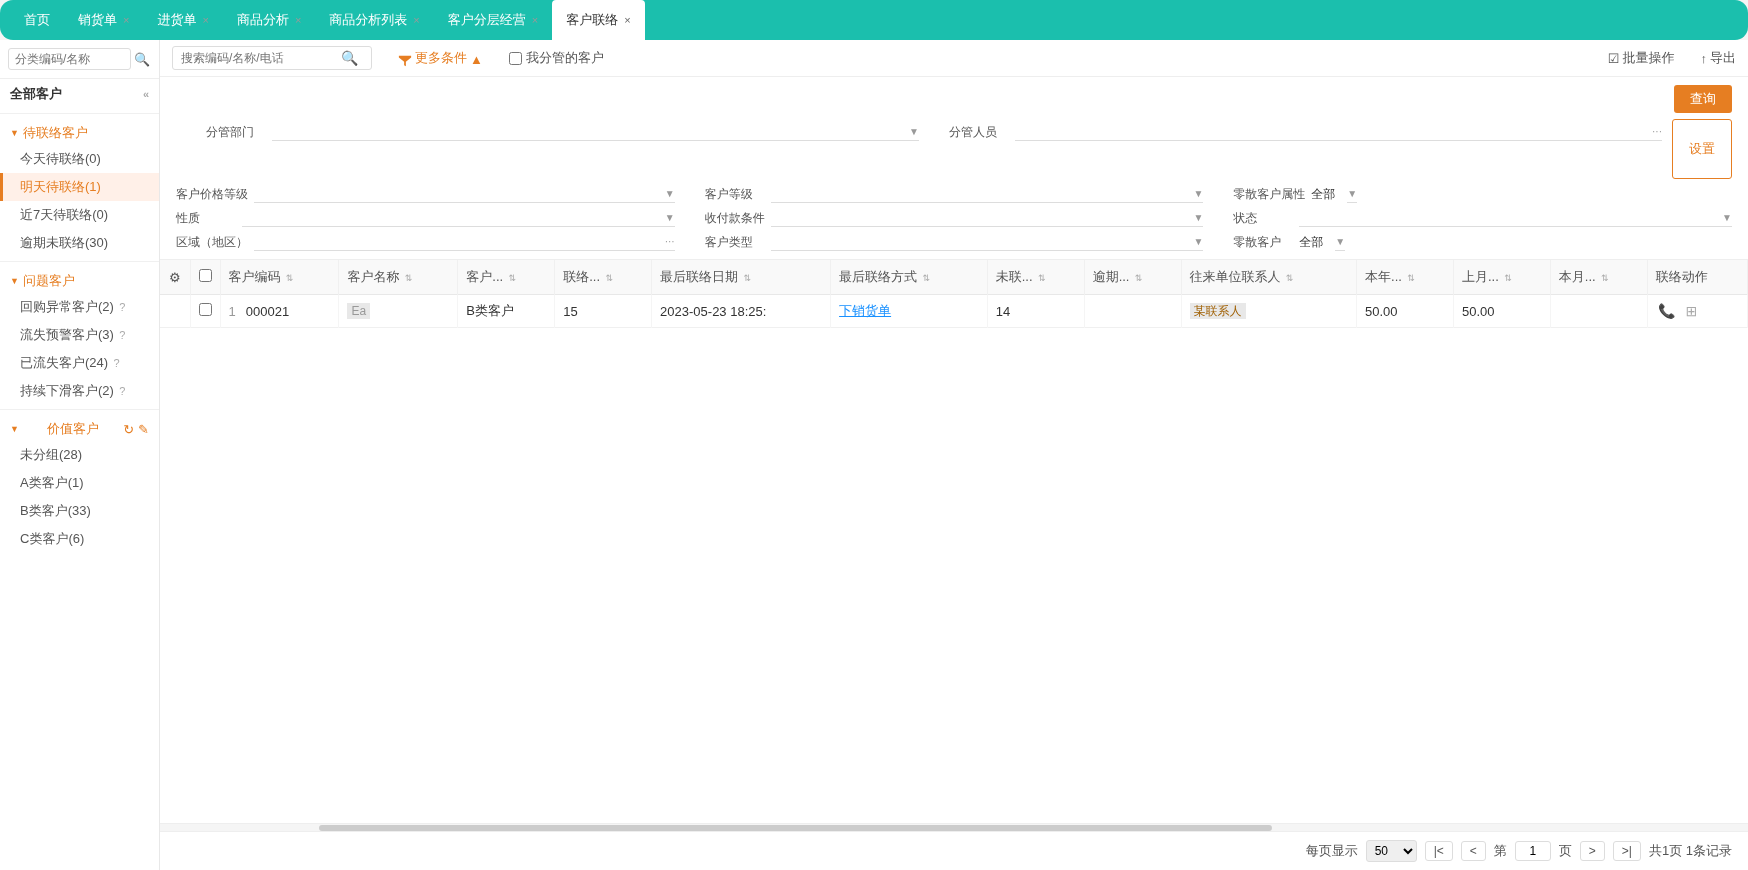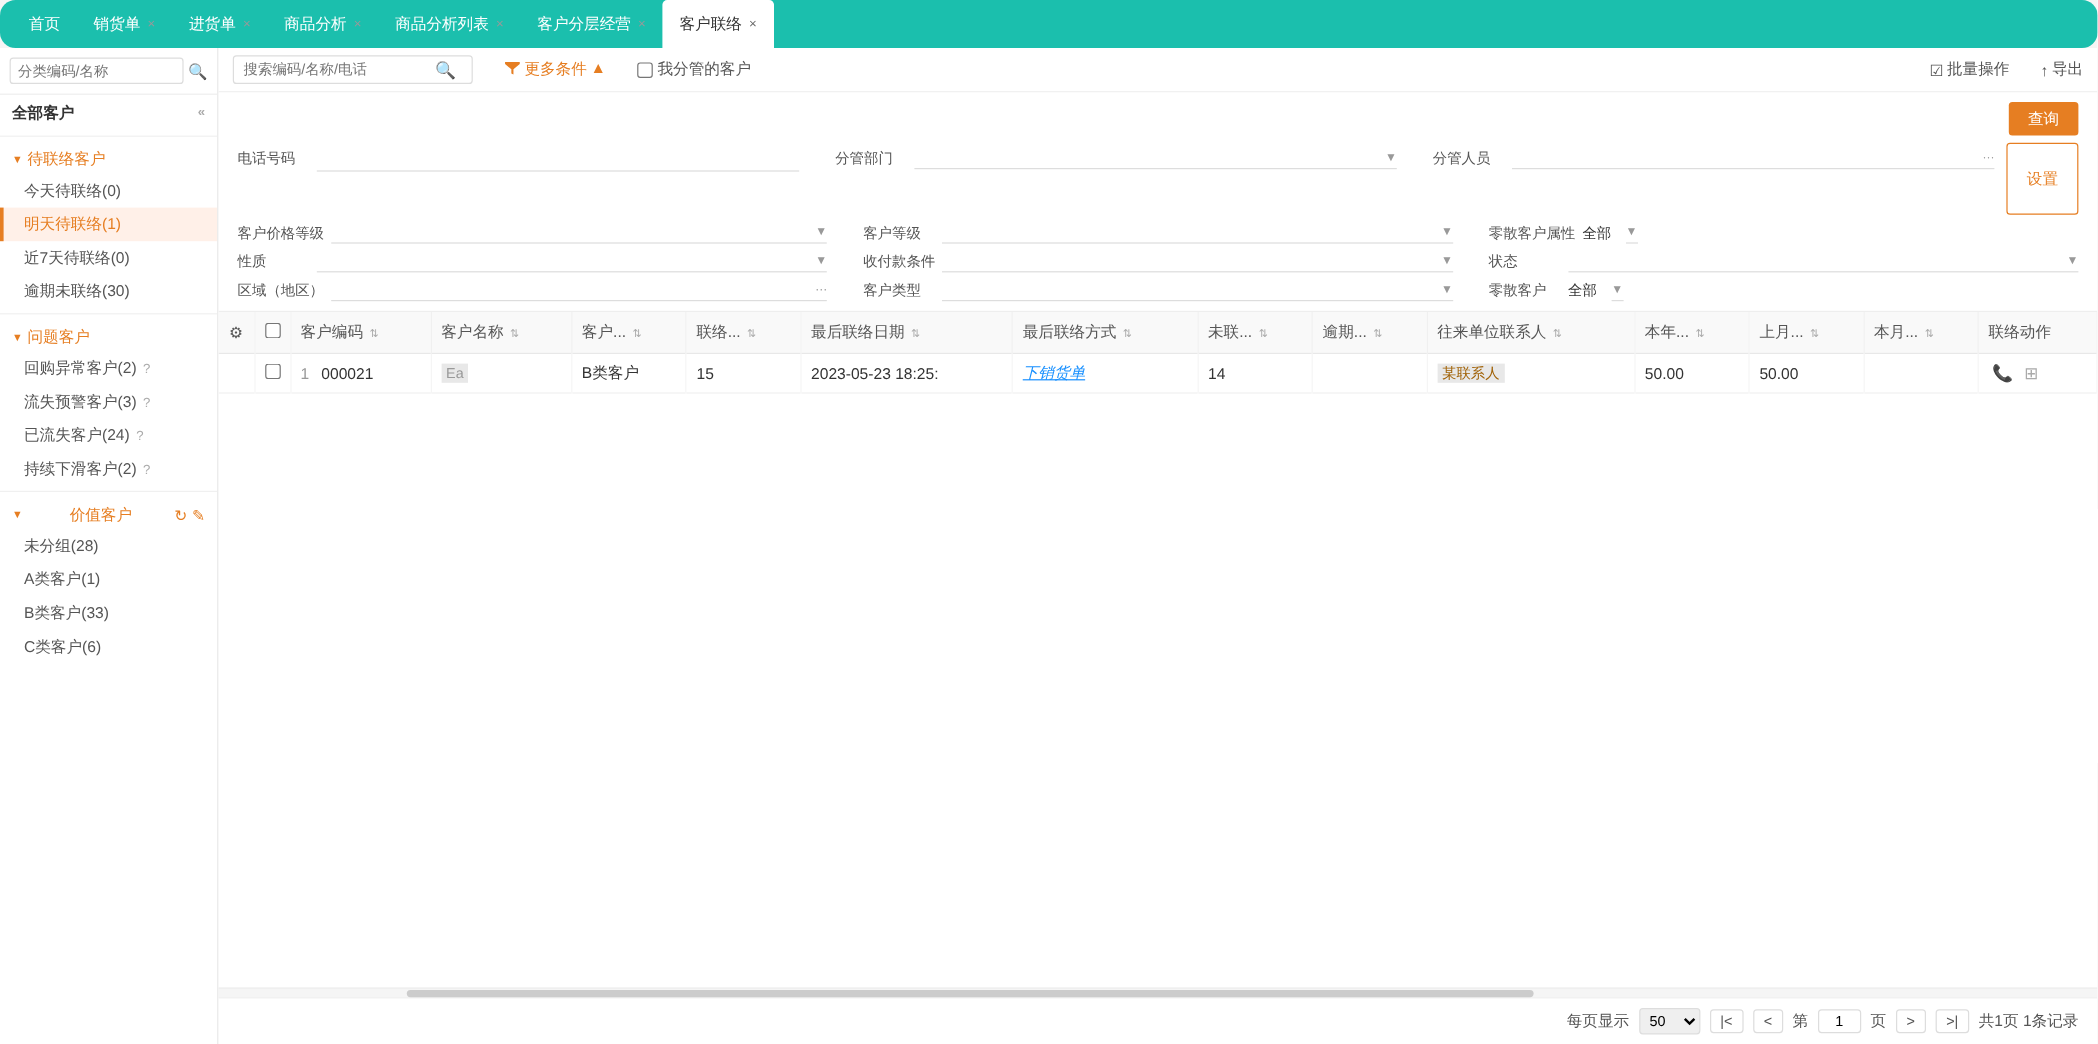--- a/index.html
+++ b/index.html
@@ -9,41 +9,41 @@
     .top-nav { background: #1bbfad; display: flex; align-items: center; height: 40px; padding: 0 10px; border-radius: 13px; }
     .nav-item { color: #fff; padding: 0 14px; height: 40px; display: flex; align-items: center; cursor: pointer; font-size: 13px; white-space: nowrap; }
     .nav-item.active { background: #fff; color: #333; border-radius: 4px 4px 0 0; }
     .nav-item .close-icon { margin-left: 6px; color: #999; font-size: 11px; }
     .nav-item.active .close-icon { color: #666; }
 
     
     .main-layout { display: flex; height: calc(100vh - 40px); }
 
     
-    .sidebar { width: 182px; background: #fff; border-right: 1px solid #e8e8e8; display: flex; flex-direction: column; overflow-y: auto; flex-shrink: 0; }
+    .sidebar { width: 160px; background: #fff; border-right: 1px solid #e8e8e8; display: flex; flex-direction: column; overflow-y: auto; flex-shrink: 0; }
     .sidebar-search { display: flex; align-items: center; padding: 8px 8px; border-bottom: 1px solid #eee; }
     .sidebar-search input { border: 1px solid #ddd; border-radius: 3px; padding: 3px 6px; width: 100%; font-size: 12px; outline: none; }
     .sidebar-search-icon { color: #999; margin-left: 4px; cursor: pointer; }
     .sidebar-all { display: flex; align-items: center; justify-content: space-between; padding: 6px 10px; color: #333; font-weight: bold; cursor: pointer; }
     .sidebar-all .collapse-icon { color: #aaa; font-size: 11px; }
     .sidebar-group-title { padding: 6px 10px 3px 10px; color: #e67e22; font-size: 12px; display: flex; align-items: center; }
     .sidebar-group-title::before { content: '▼'; font-size: 9px; margin-right: 4px; color: #e67e22; }
     .sidebar-item { padding: 5px 10px 5px 20px; color: #555; cursor: pointer; font-size: 12px; white-space: nowrap; overflow: hidden; text-overflow: ellipsis; }
     .sidebar-item.active { background: #fff0e8; color: #e67e22; border-left: 3px solid #e67e22; padding-left: 17px; }
     .sidebar-divider { height: 1px; background: #f0f0f0; margin: 4px 0; }
 
     
     .content { flex: 1; display: flex; flex-direction: column; overflow: hidden; }
 
     
     .toolbar { background: #fff; padding: 6px 12px; display: flex; align-items: center; gap: 26px; border-bottom: 1px solid #eee; flex-shrink: 0; }
     .search-box { display: flex; align-items: center; border: 1px solid #ddd; border-radius: 3px; padding: 3px 8px; min-width: 200px; background: #fff; }
     .search-box input { border: none; outline: none; font-size: 12px; width: 160px; color: #999; }
     .search-box .search-btn { color: #e67e22; cursor: pointer; font-size: 14px; }
-    .filter-btn { display: flex; align-items: flex-start; color: #e67e22; cursor: pointer; font-size: 12px; border: none; background: none; gap: 3px; }
+    .filter-btn { display: flex; align-items: flex-end; color: #e67e22; cursor: pointer; font-size: 12px; border: none; background: none; gap: 3px; }
     .filter-btn svg { width: 14px; height: 14px; }
     .checkbox-label { display: flex; align-items: center; gap: 4px; font-size: 12px; color: #555; cursor: pointer; }
     .spacer { flex: 1; }
     .batch-btn { display: flex; align-items: center; gap: 3px; font-size: 12px; color: #555; cursor: pointer; }
     .export-btn { display: flex; align-items: center; gap: 3px; font-size: 12px; color: #555; cursor: pointer; }
 
     
     .filter-panel { background: #fff; border-bottom: 1px solid #eee; padding: 8px 16px; flex-shrink: 0; }
     .filter-row { display: flex; align-items: center; gap: 0; margin-bottom: 6px; }
     .filter-row:last-child { margin-bottom: 0; }
@@ -58,21 +58,21 @@
     .filter-actions { display: flex; flex-direction: column; align-items: flex-end; gap: 4px; margin-left: 10px; flex-shrink: 0; }
 
     
     .table-container { flex: 1; overflow: auto; background: #fff; }
     table { width: 100%; border-collapse: collapse; min-width: 1200px; }
     thead tr { background: #f9f9f9; border-bottom: 1px solid #e8e8e8; }
     thead th { padding: 8px 8px; text-align: left; font-weight: normal; color: #555; font-size: 12px; white-space: nowrap; border-right: 1px solid #f0f0f0; position: relative; }
     thead th .sort-icon { color: #aaa; font-size: 9px; margin-left: 2px; }
     tbody tr { border-bottom: 1px solid #f0f0f0; }
     tbody td { padding: 7px 8px; color: #333; font-size: 12px; white-space: nowrap; border-right: 1px solid #f5f5f5; }
-    .link-text { color: #1890ff; cursor: pointer; text-decoration: underline; font-style: italic; }
+    .link-text { color: #1890ff; cursor: pointer; text-decoration: underline; }
     .action-icon { color: #aaa; cursor: pointer; font-size: 14px; margin: 0 3px; }
     .gear-col { width: 30px; text-align: center; }
     .checkbox-col { width: 30px; text-align: center; }
     .row-num { color: #999; }
 
     
     .pagination { display: flex; align-items: center; justify-content: flex-end; padding: 8px 16px; background: #fff; border-top: 1px solid #eee; gap: 8px; flex-shrink: 0; font-size: 12px; color: #555; }
     .page-select { border: 1px solid #ddd; border-radius: 3px; padding: 2px 4px; font-size: 12px; cursor: pointer; }
     .page-btn { border: 1px solid #ddd; background: #fff; border-radius: 3px; padding: 2px 8px; cursor: pointer; color: #555; font-size: 12px; }
     .page-btn:disabled { color: #ccc; cursor: default; }
@@ -212,24 +212,20 @@
       </div>
       <div class="export-btn">
         <span>↑</span>
         <span>导出</span>
       </div>
     </div>
 
     <div class="filter-panel">
 
       <div class="filter-row">
-        <div class="filter-item">
-          <span class="filter-label">电话号码</span>
-          <input class="filter-input" type="text" style="">
-        </div>
         <div class="filter-divider-v"></div>
         <div class="filter-item">
           <span class="filter-label">分管部门</span>
           <div class="filter-select">
             <span></span>
               <span class="chevron">▼</span>
           </div>
         </div>
         <div class="filter-divider-v"></div>
         <div class="filter-item">

